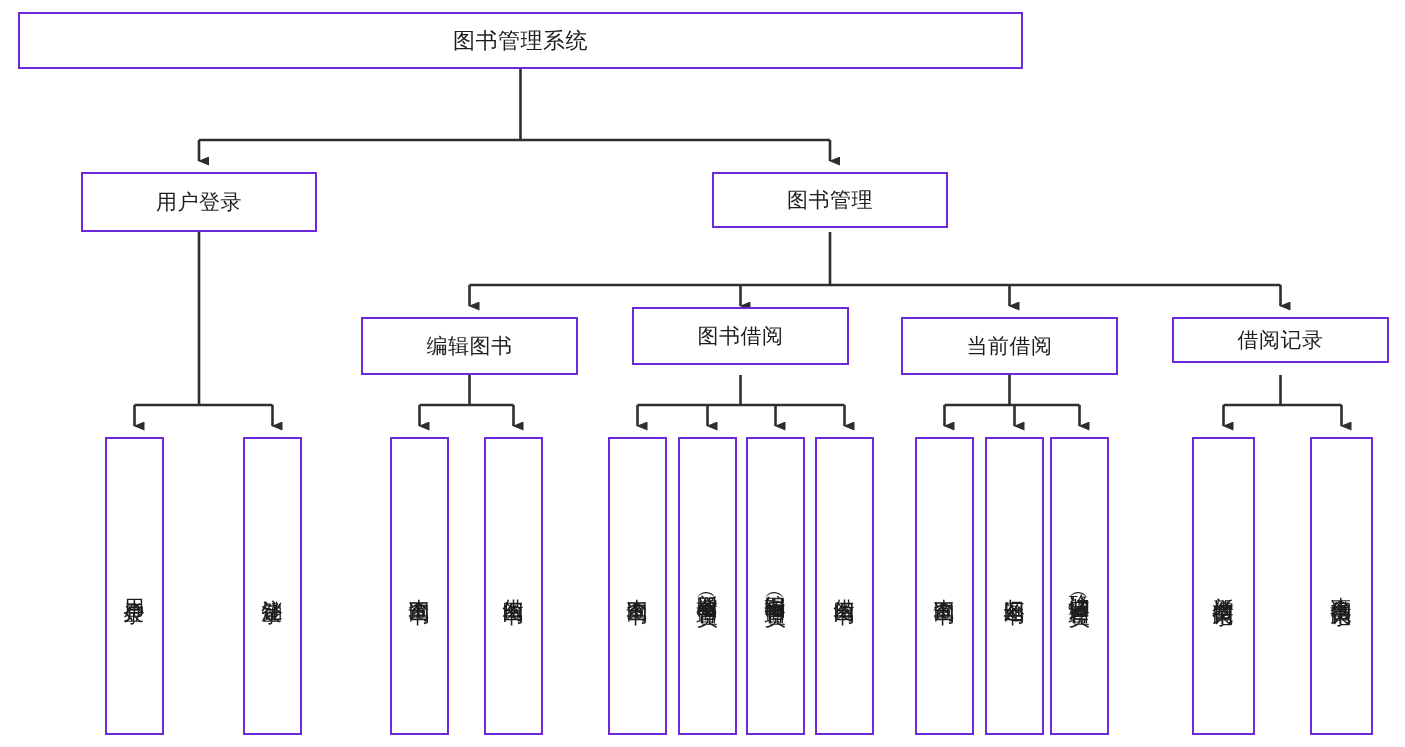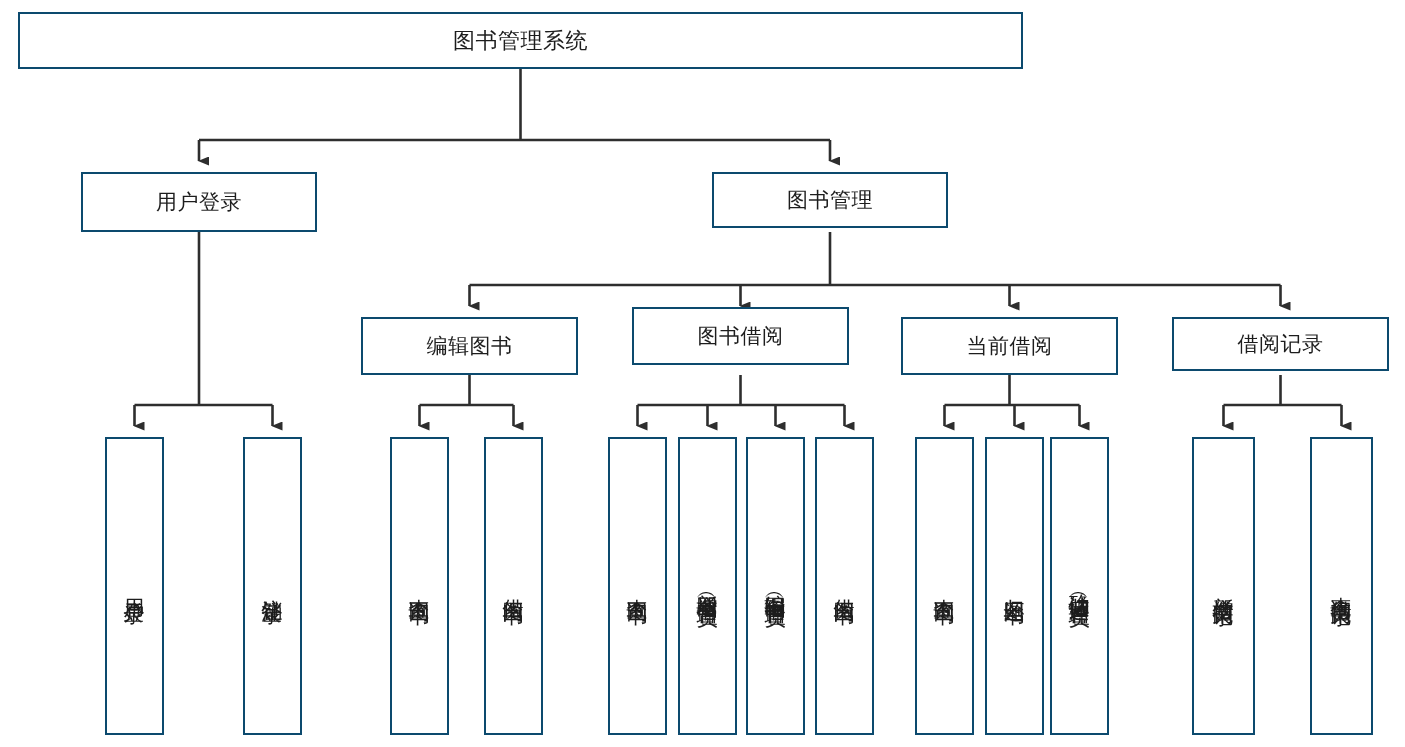--- a/index.html
+++ b/index.html
@@ -21,21 +21,21 @@
     position: absolute;
     left: 0;
     top: 0;
     width: 1405px;
     height: 747px;
   }
   .node-box {
     position: absolute;
     box-sizing: border-box;
     background: #ffffff;
-    border: 2px solid #0c4a6e;
+    border: 2px solid #6d28d9;
     display: flex;
     align-items: center;
     justify-content: center;
     overflow: hidden;
   }
   .node-label {
     color: #1d1d1d;
     font-size: 21px;
     line-height: 1.18;
     letter-spacing: 0.5px;
@@ -119,21 +119,21 @@
       </div>
       <div class="node-box" style="left: 361px; top: 317px; width: 217px; height: 58px;">
         <span class="node-label">编辑图书</span>
       </div>
       <div class="node-box" style="left: 632px; top: 307px; width: 217px; height: 58px;">
         <span class="node-label">图书借阅</span>
       </div>
       <div class="node-box" style="left: 901px; top: 317px; width: 217px; height: 58px;">
         <span class="node-label">当前借阅</span>
       </div>
-      <div class="node-box" style="left: 1172px; top: 317px; width: 217px; height: 54px;">
+      <div class="node-box" style="left: 1172px; top: 317px; width: 217px; height: 46px;">
         <span class="node-label">借阅记录</span>
       </div>
       <div class="node-box vertical" style="left: 105px; top: 437px; width: 59px; height: 298px;">
         <span class="node-label">用户登录</span>
       </div>
       <div class="node-box vertical" style="left: 243px; top: 437px; width: 59px; height: 298px;">
         <span class="node-label">注销登录</span>
       </div>
       <div class="node-box vertical" style="left: 390px; top: 437px; width: 59px; height: 298px;">
         <span class="node-label">查询图书</span>

